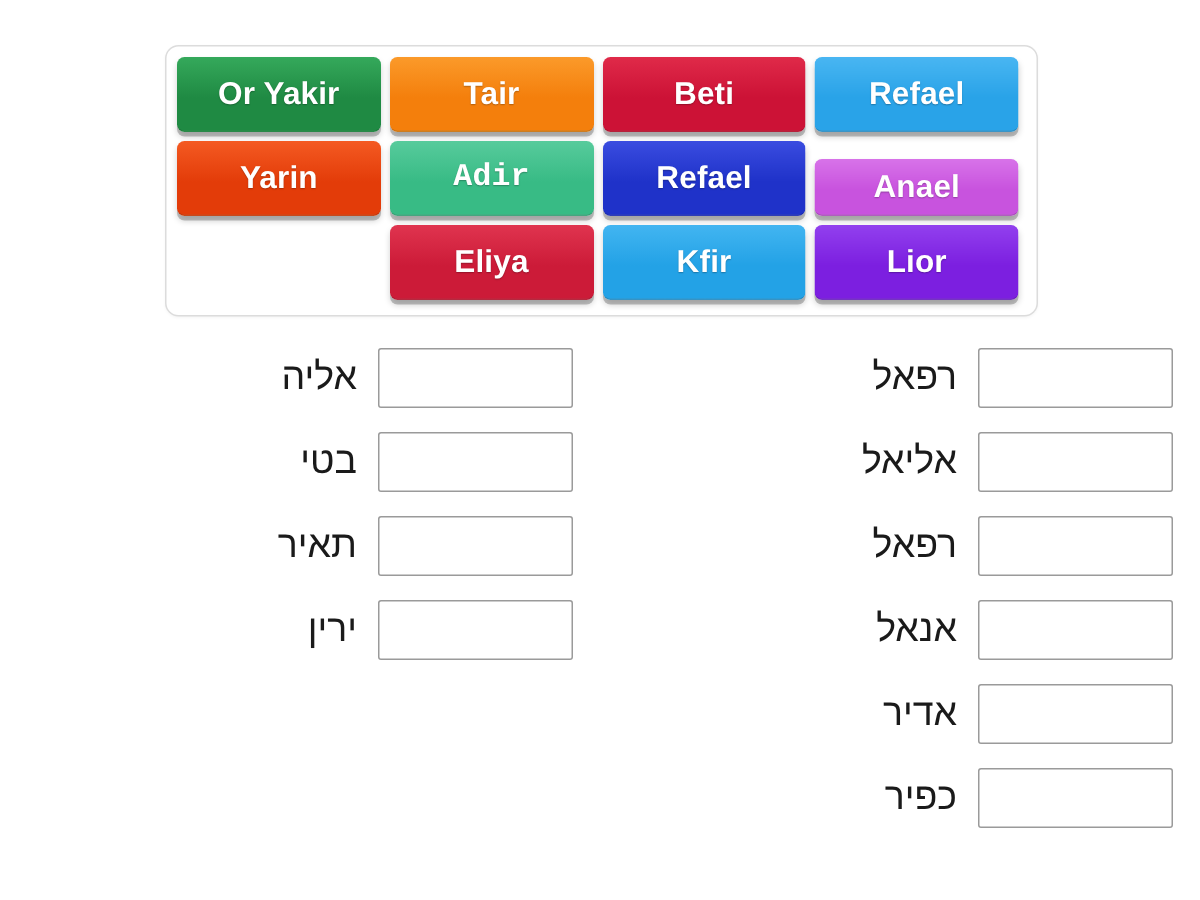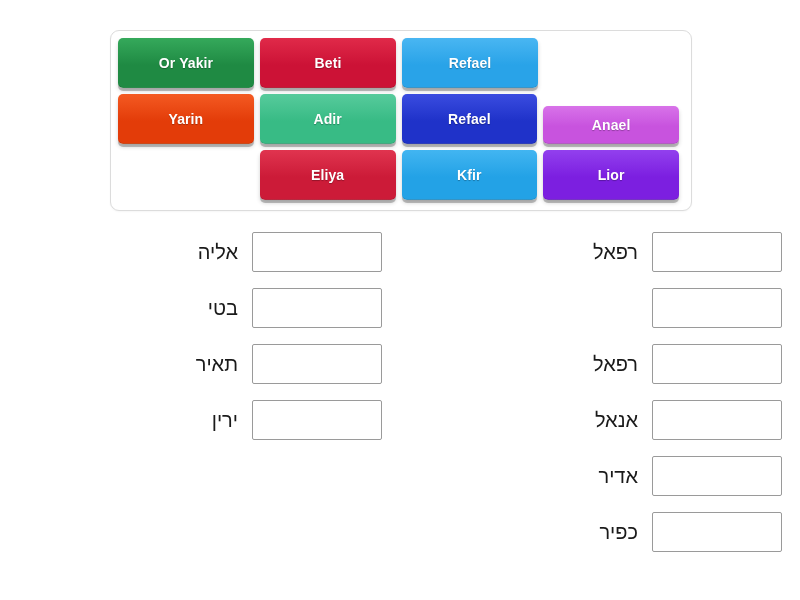--- a/index.html
+++ b/index.html
@@ -52,21 +52,21 @@
     display: flex;
   }
 
   .tile {
     flex: 1 1 auto;
     border-radius: 5px;
     display: flex;
     align-items: center;
     justify-content: center;
     color: #ffffff;
-    font-size: 14px;
+    font-size: 21px;
     font-weight: bold;
     letter-spacing: 0.1px;
     text-shadow: 0 1px 1px rgba(0,0,0,0.28);
     box-shadow: 0 3px 0 rgba(0,0,0,0.22), 0 3px 4px rgba(0,0,0,0.18);
     user-select: none;
     cursor: move;
     overflow: hidden;
     white-space: nowrap;
   }
 
@@ -97,21 +97,21 @@
     justify-content: flex-end;
     height: 56px;
     padding-right: 18px;
     box-sizing: border-box;
   }
 
   .q-label {
     direction: rtl;
     unicode-bidi: isolate;
     text-align: right;
-    font-size: 20px;
+    font-size: 25px;
     line-height: 1.1;
     color: #1a1a1a;
     padding-right: 14px;
     white-space: nowrap;
   }
 
   .q-input {
     width: 130px;
     height: 40px;
     box-sizing: border-box;
@@ -130,33 +130,36 @@
 <body>
 
 <div id="stage">
 
   <div class="tile-bank">
     <div class="tile-row">
       <div class="tile-cell">
         <div class="tile" style="background: linear-gradient(rgb(53, 169, 91) 0%, rgb(31, 138, 67) 55%, rgb(31, 138, 67) 100%); border-bottom: 1px solid rgba(0, 0, 0, 0.18);">Or Yakir</div>
       </div>
       <div class="tile-cell">
+        <div class="tile" style="background: linear-gradient(rgb(251, 154, 42) 0%, rgb(244, 127, 12) 55%, rgb(244, 127, 12) 100%); border-bottom: 1px solid rgba(0, 0, 0, 0.18);">Tair</div>
+      </div>
+      <div class="tile-cell">
         <div class="tile" style="background: linear-gradient(rgb(224, 42, 73) 0%, rgb(204, 18, 54) 55%, rgb(204, 18, 54) 100%); border-bottom: 1px solid rgba(0, 0, 0, 0.18);">Beti</div>
       </div>
       <div class="tile-cell">
         <div class="tile" style="background: linear-gradient(rgb(73, 182, 242) 0%, rgb(41, 163, 232) 55%, rgb(41, 163, 232) 100%); border-bottom: 1px solid rgba(0, 0, 0, 0.18);">Refael</div>
       </div>
     </div>
 
     <div class="tile-row">
       <div class="tile-cell">
         <div class="tile" style="background: linear-gradient(rgb(244, 90, 34) 0%, rgb(227, 60, 9) 55%, rgb(227, 60, 9) 100%); border-bottom: 1px solid rgba(0, 0, 0, 0.18);">Yarin</div>
       </div>
       <div class="tile-cell">
-        <div class="tile" style="background: linear-gradient(rgb(87, 203, 156) 0%, rgb(56, 187, 133) 55%, rgb(56, 187, 133) 100%); border-bottom: 1px solid rgba(0, 0, 0, 0.18);">Adir</div>
+        <div class="tile" style="background: linear-gradient(rgb(87, 203, 156) 0%, rgb(56, 187, 133) 55%, rgb(56, 187, 133) 100%); border-bottom: 1px solid rgba(0, 0, 0, 0.18); font-family: Liberation Mono, monospace;">Adir</div>
       </div>
       <div class="tile-cell">
         <div class="tile" style="background: linear-gradient(rgb(58, 76, 224) 0%, rgb(31, 50, 201) 55%, rgb(31, 50, 201) 100%); border-bottom: 1px solid rgba(0, 0, 0, 0.18);">Refael</div>
       </div>
       <div class="tile-cell">
         <div class="tile" style="background: linear-gradient(rgb(216, 115, 233) 0%, rgb(200, 83, 222) 55%, rgb(200, 83, 222) 100%); border-bottom: 1px solid rgba(0, 0, 0, 0.18); margin-top: 12px;">Anael</div>
       </div>
     </div>
 
     <div class="tile-row">
@@ -195,20 +198,21 @@
         <input class="q-input" type="text" value="" style="">
       </div>
     </div>
 
     <div class="col">
       <div class="q-row">
         <div class="q-label">רפאל</div>
         <input class="q-input" type="text" value="" style="">
       </div>
       <div class="q-row">
+        <div class="q-label">אליאל</div>
         <input class="q-input" type="text" value="" style="">
       </div>
       <div class="q-row">
         <div class="q-label">רפאל</div>
         <input class="q-input" type="text" value="" style="">
       </div>
       <div class="q-row">
         <div class="q-label">אנאל</div>
         <input class="q-input" type="text" value="" style="">
       </div>

